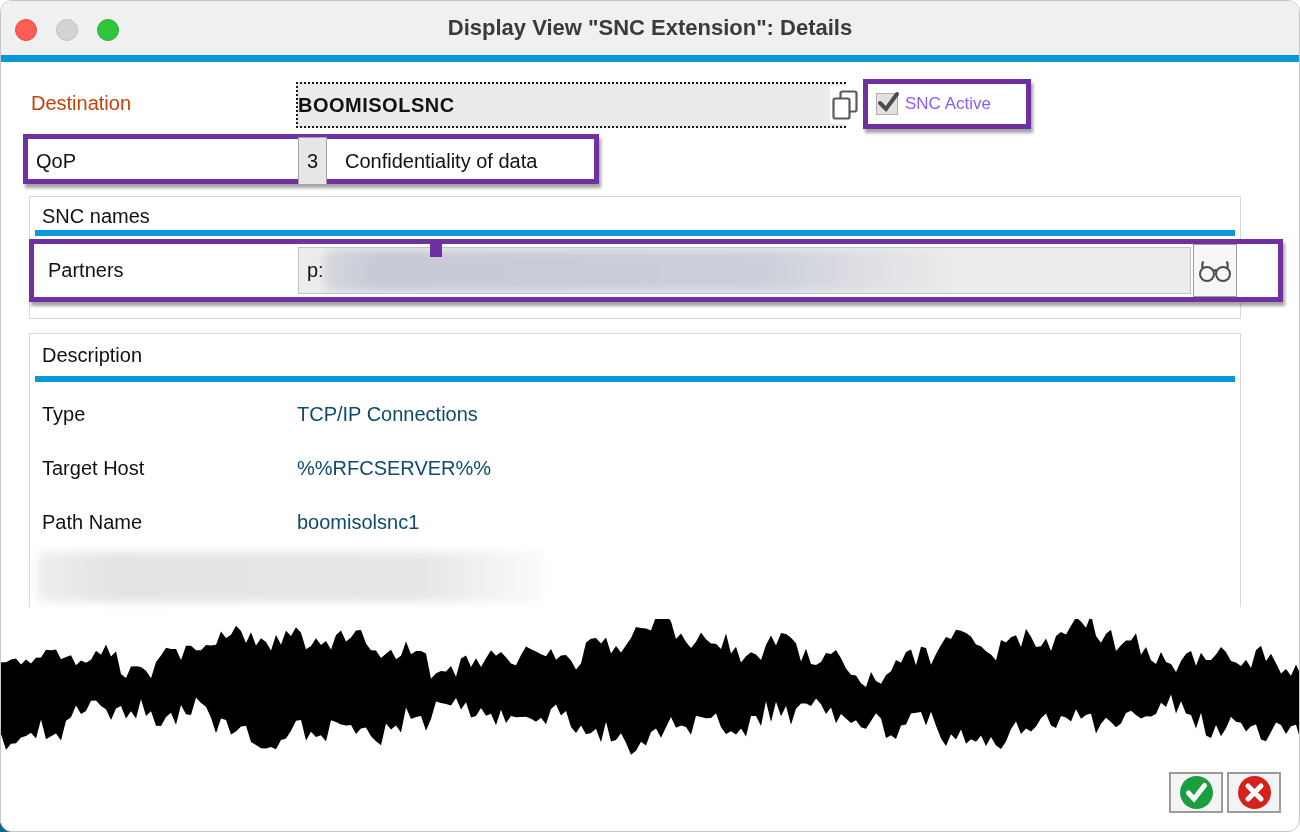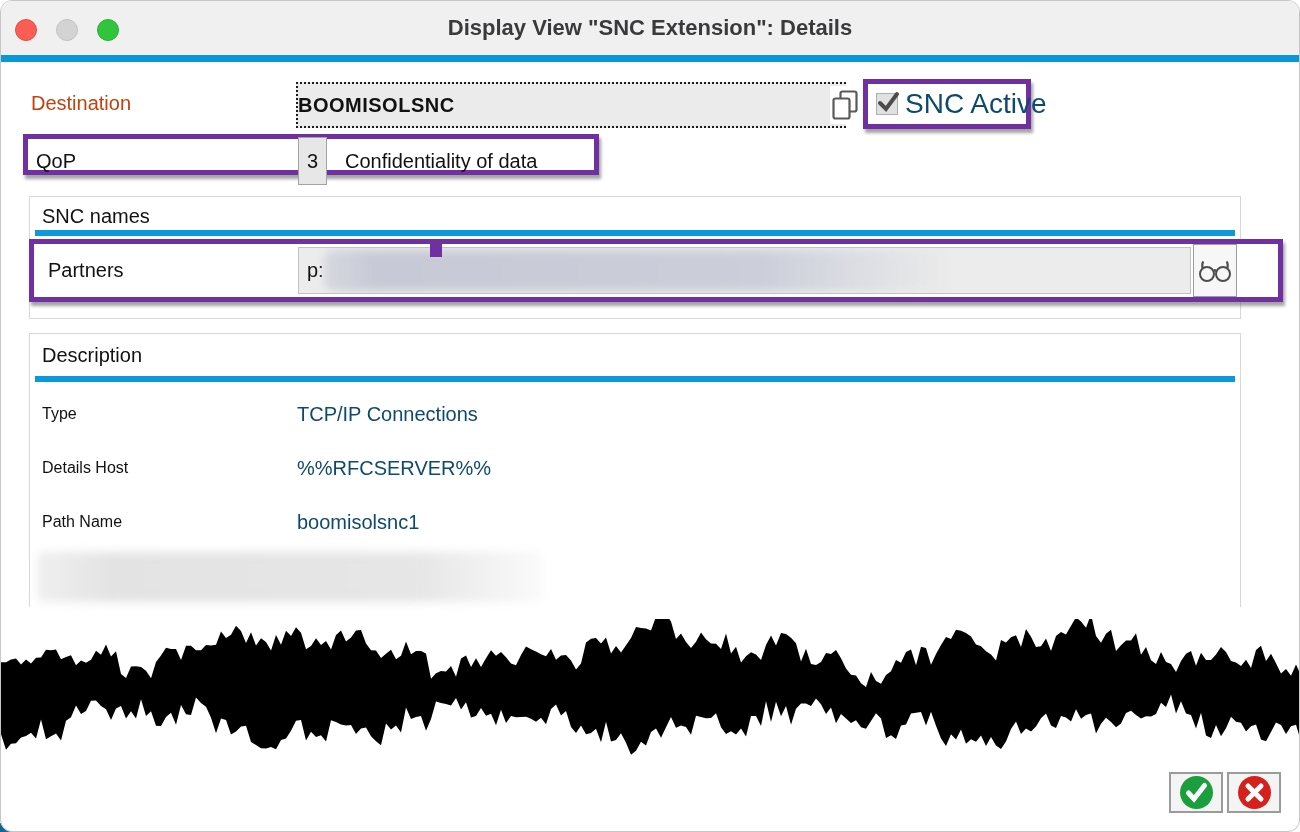--- a/index.html
+++ b/index.html
@@ -37,24 +37,24 @@
     letter-spacing:.5px; color:#111; line-height:42px; padding-left:0; }
   .copy-btn { position:absolute; left:829px; top:85px; width:31px; height:38px; background:#ffffff;
     display:flex; align-items:center; justify-content:center; }
 
   
   .snc-active-box { left:862px; top:78px; width:168px; height:50px; display:flex;
     align-items:center; padding-left:8px; }
   .checkbox { width:22px; height:22px; background:#e1e1e1; border:1px solid #aeaeae;
     position:relative; flex:0 0 auto; }
   .checkbox svg { position:absolute; left:-1px; top:-4px; overflow:visible; }
-  .snc-active-label { font-size:28px; color:#0c4a6e; margin-left:7px; white-space:nowrap; }
+  .snc-active-label { font-size:17px; color:#8b5cf6; margin-left:7px; white-space:nowrap; }
 
   
-  .qop-box { left:22px; top:133px; width:576px; height:41px; }
+  .qop-box { left:22px; top:133px; width:576px; height:50px; }
   .qop-label { position:absolute; left:8px; top:0; height:44px; line-height:44px; font-size:20px; color:#111; }
   .qop-field { position:absolute; left:270px; top:-2px; width:29px; height:48px; background:#e7e7e7;
     border:1px solid #a3a3a3; text-align:center; line-height:46px; font-size:20px; color:#111; }
   .qop-desc { position:absolute; left:317px; top:0; height:44px; line-height:44px; font-size:20px; color:#111; }
 
   
   .snc-panel { left:28px; top:195px; width:1212px; height:123px; border-bottom:1px solid #d8d8d8; }
   .snc-panel .blue-rule { top:33px; }
 
   .partners-box { left:28px; top:238px; width:1254px; height:63px; }
@@ -65,21 +65,21 @@
   .partners-redaction { position:absolute; left:25px; top:2px; width:628px; height:41px;
     border-radius:9px; filter:blur(4px);
     background:linear-gradient(to right, rgba(197,200,212,.55), #c7cad6 8%, #cccfda 70%, rgba(204,207,218,0)); }
   .annotation-tick { position:absolute; left:396px; top:-3px; width:12px; height:16px; background:#7030a0; }
   .display-btn { position:absolute; left:1159px; top:0px; width:44px; height:53px; background:#f7f7f7;
     border:1px solid #9d9d9d; display:flex; align-items:center; justify-content:center; }
 
   
   .desc-panel { left:28px; top:332px; width:1212px; height:274px; }
   .desc-panel .blue-rule { top:42px; }
-  .desc-row-label { position:absolute; left:12px; width:240px; height:30px; line-height:30px; font-size:16px; color:#111; }
+  .desc-row-label { position:absolute; left:12px; width:240px; height:30px; line-height:30px; font-size:20px; color:#111; }
   .desc-row-value { position:absolute; left:267px; height:30px; line-height:30px; font-size:20px; color:#0c4a6e; }
   .desc-redaction { position:absolute; left:7px; top:218px; width:505px; height:50px;
     filter:blur(5px); border-radius:6px;
     background:linear-gradient(to right, rgba(224,224,224,.5), #e3e3e3 15%, #e6e6e6 75%, rgba(230,230,230,.2)); }
 
   
   .scribble { position:absolute; left:0; top:618px; width:1300px; height:140px; z-index:5; }
 
   
   .footer-btn { position:absolute; top:771px; width:54px; height:41px; background:#f4f4f4;
@@ -150,21 +150,21 @@
       </div>
     </div>
 
     <div class="panel desc-panel">
       <div class="panel-title" style="top:10px;">Description</div>
       <div class="blue-rule"></div>
 
       <div class="desc-row-label" style="top:65px;">Type</div>
       <div class="desc-row-value" style="top:65px;">TCP/IP Connections</div>
 
-      <div class="desc-row-label" style="top:119px;">Details Host</div>
+      <div class="desc-row-label" style="top:119px;">Target Host</div>
       <div class="desc-row-value" style="top:119px;">%%RFCSERVER%%</div>
 
       <div class="desc-row-label" style="top:173px;">Path Name</div>
       <div class="desc-row-value" style="top:173px;">boomisolsnc1</div>
 
       <div class="desc-redaction"></div>
     </div>
 
     <svg class="scribble" viewBox="0 0 1300 140" preserveAspectRatio="none">
       <path id="scribble-path" fill="#000000" d="M 0,43.3 L 5,43.3 L 10,40.5 L 15,39.6 L 20,45.6 L 25,40.5 L 30,44.6 L 35,38.8 L 40,38.5 L 45,30.8 L 50,31.3 L 55,30.4 L 60,40.3 L 65,38.1 L 70,36.2 L 75,46.2 L 80,41.5 L 85,43.7 L 90,40.8 L 95,31.8 L 100,35.8 L 105,25.6 L 110,37.4 L 115,32.2 L 120,54.9 L 125,59.0 L 130,47.4 L 135,47.3 L 140,48.1 L 145,51.8 L 150,59.2 L 155,43.0 L 160,36.6 L 165,28.8 L 170,29.9 L 175,30.1 L 180,41.1 L 185,26.7 L 190,26.8 L 195,31.2 L 200,31.3 L 205,26.0 L 210,26.5 L 215,25.7 L 220,12.4 L 225,19.0 L 230,15.8 L 235,6.7 L 240,12.0 L 245,24.1 L 250,13.2 L 255,26.6 L 260,19.2 L 265,22.9 L 270,31.4 L 275,15.9 L 280,25.8 L 285,11.7 L 290,16.9 L 295,8.2 L 300,13.8 L 305,30.2 L 310,26.9 L 315,19.2 L 320,26.1 L 325,21.9 L 330,30.4 L 335,16.1 L 340,11.4 L 345,22.5 L 350,18.6 L 355,11.6 L 360,11.1 L 365,24.6 L 370,31.3 L 375,31.4 L 380,38.9 L 385,34.7 L 390,30.7 L 395,40.2 L 400,36.7 L 405,22.5 L 410,35.3 L 415,32.1 L 420,32.1 L 425,34.5 L 430,59.8 L 435,54.2 L 440,52.0 L 445,52.5 L 450,46.9 L 455,57.7 L 460,39.5 L 465,36.5 L 470,48.0 L 475,39.2 L 480,48.1 L 485,39.2 L 490,31.2 L 495,36.8 L 500,32.9 L 505,38.3 L 510,44.4 L 515,46.3 L 520,36.0 L 525,27.6 L 530,30.3 L 535,32.6 L 540,35.2 L 545,37.3 L 550,29.9 L 555,40.7 L 560,36.6 L 565,36.1 L 570,41.4 L 575,50.5 L 580,44.5 L 585,23.6 L 590,19.8 L 595,19.0 L 600,24.5 L 605,18.6 L 610,34.6 L 615,27.0 L 620,33.4 L 625,26.2 L 630,19.0 L 635,7.9 L 640,9.0 L 645,9.5 L 650,11.4 L 655,-2.4 L 660,-3.1 L 665,-4.8 L 670,2.6 L 675,20.0 L 680,14.6 L 685,22.9 L 690,28.9 L 695,22.8 L 700,13.6 L 705,20.3 L 710,24.6 L 715,24.7 L 720,29.9 L 725,14.6 L 730,34.5 L 735,27.8 L 740,43.4 L 745,37.3 L 750,33.3 L 755,35.5 L 760,41.1 L 765,26.1 L 770,16.6 L 775,26.4 L 780,13.9 L 785,15.0 L 790,18.7 L 795,24.2 L 800,42.6 L 805,29.8 L 810,45.0 L 815,46.1 L 820,43.1 L 825,34.1 L 830,35.0 L 835,31.1 L 840,39.2 L 845,49.6 L 850,55.7 L 855,56.5 L 860,64.2 L 865,68.0 L 870,53.1 L 875,61.9 L 880,64.8 L 885,55.9 L 890,52.2 L 895,41.1 L 900,43.7 L 905,33.0 L 910,30.6 L 915,46.3 L 920,27.8 L 925,28.9 L 930,45.7 L 935,34.9 L 940,26.1 L 945,18.1 L 950,19.9 L 955,10.7 L 960,11.8 L 965,13.9 L 970,17.4 L 975,25.6 L 980,27.2 L 985,32.2 L 990,35.6 L 995,41.6 L 1000,20.9 L 1005,23.6 L 1010,18.3 L 1015,16.2 L 1020,28.1 L 1025,10.0 L 1030,17.7 L 1035,28.1 L 1040,27.3 L 1045,19.6 L 1050,31.9 L 1055,17.1 L 1060,13.0 L 1065,15.4 L 1070,6.8 L 1075,-1.7 L 1080,2.5 L 1085,8.8 L 1090,-4.5 L 1095,16.9 L 1100,23.7 L 1105,14.8 L 1110,10.8 L 1115,32.1 L 1120,26.3 L 1125,21.5 L 1130,21.6 L 1135,14.2 L 1140,35.7 L 1145,27.9 L 1150,41.2 L 1155,45.0 L 1160,33.1 L 1165,43.1 L 1170,44.9 L 1175,53.1 L 1180,41.9 L 1185,34.8 L 1190,32.1 L 1195,46.7 L 1200,33.7 L 1205,40.9 L 1210,40.9 L 1215,35.6 L 1220,27.9 L 1225,33.0 L 1230,42.1 L 1235,43.5 L 1240,46.9 L 1245,40.8 L 1250,49.0 L 1255,31.0 L 1260,26.8 L 1265,42.1 L 1270,34.7 L 1275,44.2 L 1280,54.4 L 1285,50.0 L 1290,56.7 L 1295,45.5 L 1300,56.5 L 1300,122.2 L 1295,105.8 L 1290,107.3 L 1285,115.1 L 1280,106.1 L 1275,103.5 L 1270,112.9 L 1265,122.3 L 1260,120.4 L 1255,105.4 L 1250,107.2 L 1245,112.6 L 1240,103.7 L 1235,102.8 L 1230,97.8 L 1225,109.3 L 1220,117.3 L 1215,106.1 L 1210,119.1 L 1205,116.4 L 1200,93.8 L 1195,109.6 L 1190,96.0 L 1185,94.5 L 1180,82.3 L 1175,94.6 L 1170,75.6 L 1165,88.0 L 1160,83.8 L 1155,94.9 L 1150,97.5 L 1145,97.2 L 1140,99.5 L 1135,96.1 L 1130,91.8 L 1125,94.0 L 1120,104.5 L 1115,108.3 L 1110,103.1 L 1105,98.7 L 1100,104.7 L 1095,114.5 L 1090,94.4 L 1085,96.1 L 1080,99.8 L 1075,90.3 L 1070,102.5 L 1065,98.5 L 1060,97.0 L 1055,109.1 L 1050,106.6 L 1045,94.4 L 1040,99.2 L 1035,107.6 L 1030,112.4 L 1025,109.5 L 1020,114.9 L 1015,102.5 L 1010,109.9 L 1005,122.4 L 1000,130.0 L 995,126.4 L 990,118.1 L 985,127.1 L 980,116.6 L 975,122.8 L 970,120.2 L 965,124.8 L 960,110.5 L 955,120.4 L 950,115.2 L 945,126.9 L 940,119.4 L 935,106.8 L 930,92.8 L 925,106.6 L 920,93.0 L 915,93.7 L 910,94.5 L 905,105.6 L 900,106.6 L 895,119.9 L 890,116.2 L 885,119.1 L 880,99.6 L 875,94.3 L 870,101.9 L 865,109.8 L 860,108.2 L 855,101.2 L 850,103.9 L 845,99.4 L 840,95.1 L 835,104.2 L 830,88.5 L 825,94.9 L 820,85.2 L 815,79.5 L 810,87.0 L 805,84.6 L 800,84.6 L 795,89.7 L 790,105.7 L 785,87.0 L 780,97.2 L 775,82.8 L 770,103.0 L 765,82.3 L 760,106.9 L 755,97.0 L 750,96.9 L 745,117.6 L 740,109.4 L 735,115.6 L 730,112.2 L 725,114.9 L 720,108.3 L 715,94.2 L 710,99.0 L 705,99.2 L 700,97.9 L 695,96.8 L 690,115.7 L 685,108.1 L 680,106.6 L 675,108.8 L 670,98.1 L 665,108.3 L 660,118.8 L 655,109.6 L 650,113.0 L 645,126.5 L 640,122.8 L 635,131.8 L 630,135.7 L 625,123.8 L 620,114.3 L 615,121.1 L 610,122.6 L 605,102.7 L 600,123.3 L 595,109.8 L 590,114.1 L 585,115.2 L 580,106.5 L 575,114.1 L 570,108.1 L 565,91.9 L 560,96.6 L 555,85.4 L 550,90.1 L 545,105.2 L 540,98.8 L 535,102.8 L 530,99.7 L 525,97.8 L 520,98.0 L 515,98.3 L 510,97.1 L 505,104.1 L 500,90.7 L 495,106.3 L 490,94.7 L 485,96.8 L 480,89.0 L 475,96.9 L 470,98.6 L 465,83.3 L 460,90.5 L 455,79.0 L 450,86.6 L 445,85.0 L 440,83.9 L 435,82.5 L 430,99.9 L 425,111.8 L 420,96.9 L 415,98.0 L 410,99.9 L 405,88.4 L 400,113.6 L 395,106.5 L 390,110.6 L 385,104.4 L 380,126.2 L 375,122.3 L 370,117.2 L 365,108.5 L 360,109.4 L 355,115.0 L 350,106.0 L 345,106.6 L 340,105.5 L 335,102.9 L 330,101.2 L 325,122.5 L 320,116.2 L 315,118.1 L 310,112.8 L 305,121.5 L 300,100.9 L 295,101.7 L 290,111.7 L 285,119.5 L 280,120.9 L 275,130.3 L 270,127.9 L 265,129.5 L 260,129.3 L 255,126.1 L 250,123.0 L 245,106.8 L 240,107.6 L 235,112.5 L 230,115.5 L 225,101.1 L 220,99.6 L 215,114.2 L 210,98.8 L 205,87.7 L 200,84.0 L 195,78.5 L 190,95.9 L 185,95.2 L 180,86.1 L 175,105.8 L 170,93.7 L 165,98.1 L 160,107.1 L 155,106.7 L 150,92.2 L 145,97.0 L 140,80.3 L 135,99.6 L 130,92.3 L 125,99.4 L 120,87.0 L 115,89.6 L 110,101.1 L 105,90.3 L 100,87.1 L 95,81.4 L 90,81.7 L 85,92.0 L 80,94.9 L 75,86.5 L 70,98.2 L 65,101.7 L 60,121.4 L 55,114.5 L 50,117.2 L 45,120.3 L 40,100.4 L 35,119.4 L 30,113.8 L 25,116.9 L 20,118.6 L 15,124.2 L 10,124.7 L 5,130.7 L 0,115.3 Z"></path>

